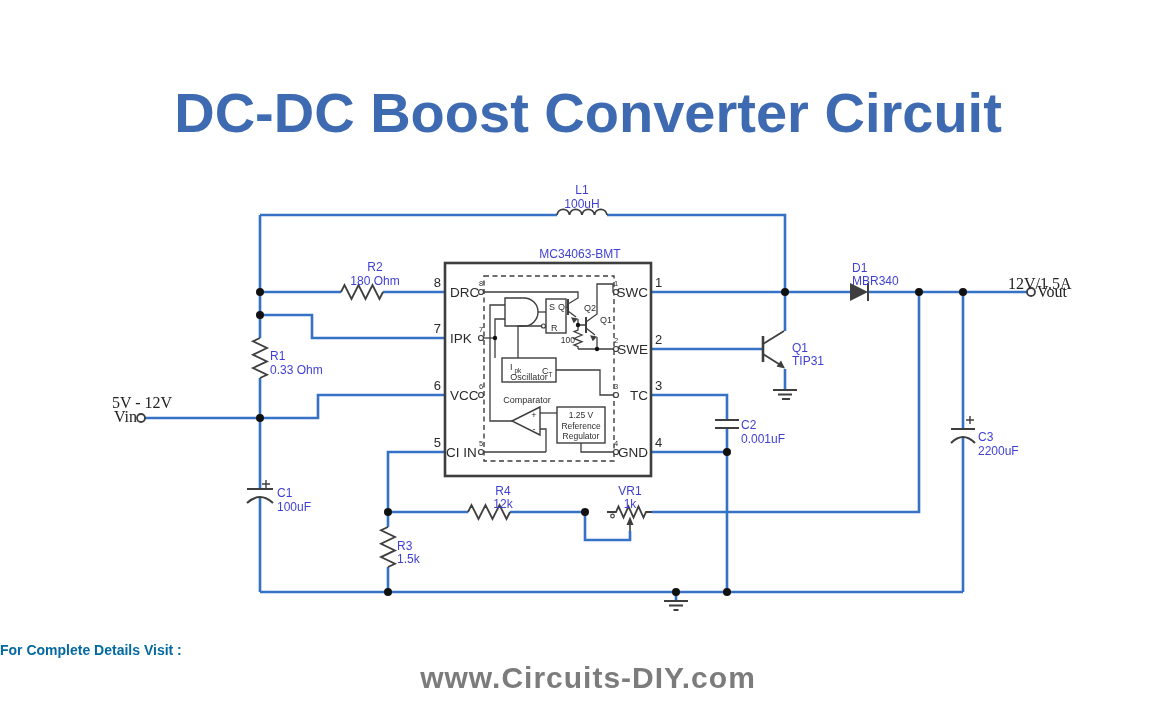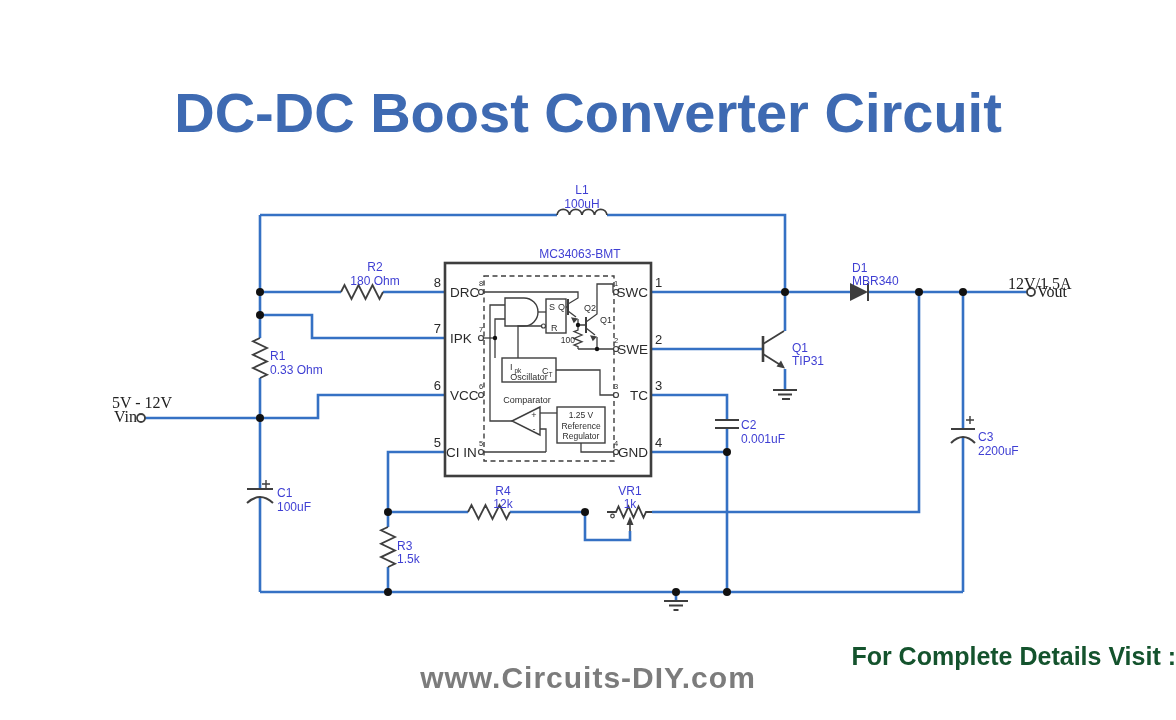--- a/index.html
+++ b/index.html
@@ -1,21 +1,21 @@
 <!DOCTYPE html>
 <html><head>
 <meta charset="utf-8">
 <style>
   html,body{margin:0;padding:0;background:#ffffff;}
   .page{position:relative;width:1176px;height:720px;background:#ffffff;overflow:hidden;
         font-family:"Liberation Sans",sans-serif;}
   .title{position:absolute;top:80px;left:0;width:1176px;text-align:center;
          font-size:56px;font-weight:bold;color:#3e6ab2;letter-spacing:0px;}
-  .footer1{position:absolute;top:642px;left:0;width:1176px;text-align:right;
-           font-size:25px;font-weight:bold;color:#14532d;}
+  .footer1{position:absolute;top:642px;left:0;width:1176px;text-align:left;
+           font-size:14px;font-weight:bold;color:#0369a1;}
   .footer2{position:absolute;top:661px;left:0;width:1176px;text-align:center;
            font-size:30px;font-weight:bold;color:#7c7c7c;letter-spacing:1px;}
   svg{position:absolute;top:0;left:0;}
   .wire{stroke:#3571c4;stroke-width:2.6;fill:none;}
   .dk{stroke:#3e3e3e;fill:none;}
   .lbl{font-family:"Liberation Sans",sans-serif;font-size:12px;fill:#3f3fd3;}
   .pinname{font-family:"Liberation Sans",sans-serif;font-size:13.5px;fill:#2a2a2a;}
   .pinnum{font-family:"Liberation Sans",sans-serif;font-size:13px;fill:#2a2a2a;}
   .tinynum{font-family:"Liberation Sans",sans-serif;font-size:7.5px;fill:#2e2e2e;}
   .inttxt{font-family:"Liberation Sans",sans-serif;font-size:9px;fill:#2e2e2e;}

